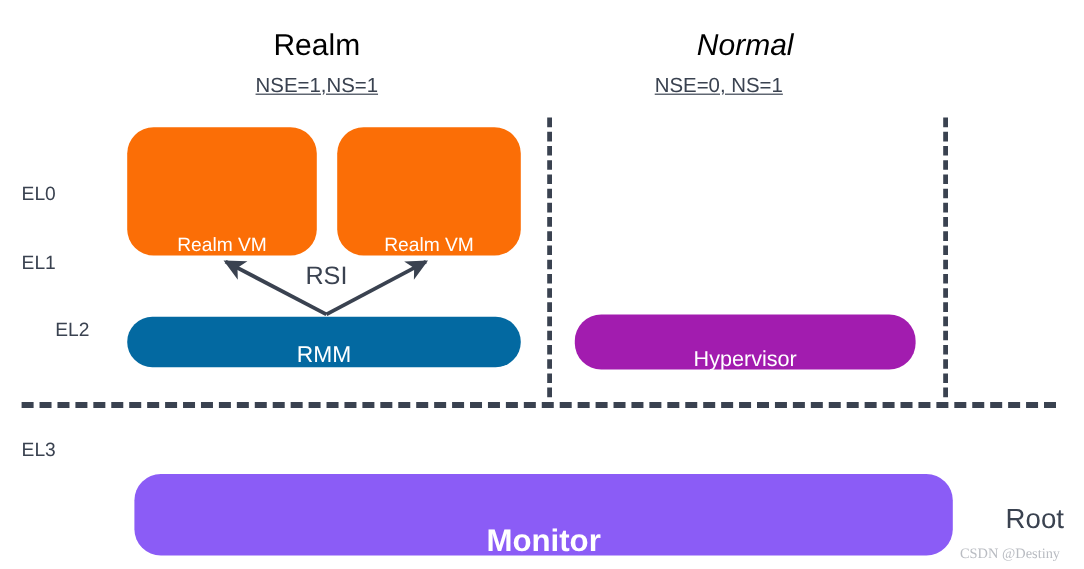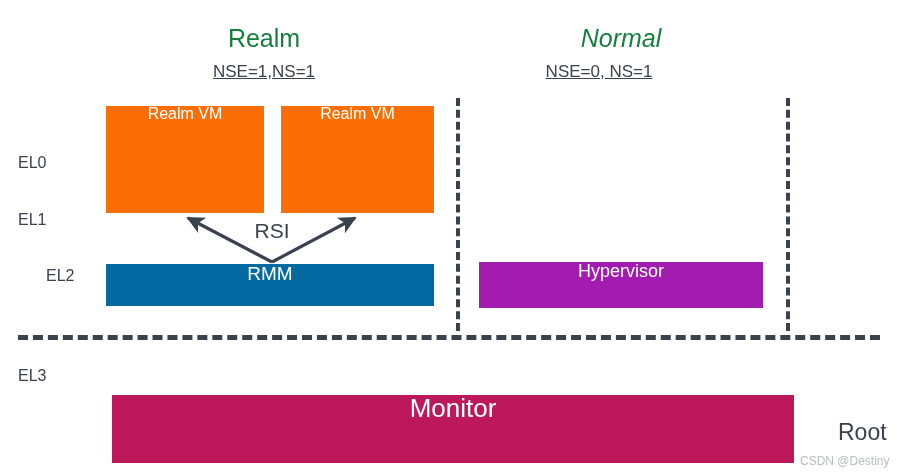--- a/index.html
+++ b/index.html
@@ -13,21 +13,21 @@
   #diagram {
     position: relative;
     width: 903px;
     height: 474px;
     background: #ffffff;
     overflow: hidden;
   }
   .world-title {
     position: absolute;
     text-align: center;
-    color: #15803d;
+    color: #000000;
     font-size: 25px;
     font-weight: 400;
     line-height: 1;
     white-space: nowrap;
   }
   .world-sub {
     position: absolute;
     text-align: center;
     color: #3a4250;
     font-size: 17px;
@@ -40,26 +40,27 @@
     position: absolute;
     color: #3a4250;
     font-size: 16px;
     font-weight: 400;
     line-height: 1;
     white-space: nowrap;
   }
   .box {
     position: absolute;
     display: flex;
-    align-items: flex-start;
+    align-items: flex-end;
     justify-content: center;
     color: #ffffff;
     font-weight: 400;
     line-height: 1;
     white-space: nowrap;
+    border-radius: 22px;
   }
   .box-vm     { font-size: 16px; }
   .box-rmm    { font-size: 19px; }
   .box-hyp    { font-size: 18px; }
   .box-monitor{ font-size: 26px; }
 
   .vline {
     position: absolute;
     width: 0;
     border-left: 4px dashed #3a4250;
@@ -141,21 +142,21 @@
   <div class="box box-rmm" style="left:106px; top:264px; width:328px; height:42px; background:#0369a1;">
     <span>RMM</span>
   </div>
 
   <div class="box box-hyp" style="left:479px; top:262px; width:284px; height:46px; background:#a21caf;">
     <span>Hypervisor</span>
   </div>
 
   <div class="hline" style="left:18px; top:335px; width:862px;"></div>
 
-  <div class="box box-monitor" style="left:112px; top:395px; width:682px; height:68px; background:#be185d;">
+  <div class="box box-monitor" style="left:112px; top:395px; width:682px; height:68px; background:#8b5cf6;font-weight:bold;">
     <span>Monitor</span>
   </div>
 
   <div class="root-label" style="left:838px; top:421px;">Root</div>
 
-  <div class="watermark" style="left:800px; top:455px;">CSDN @Destiny</div>
+  <div class="watermark" style="left:800px; top:455px;font-family:Liberation Serif, serif;">CSDN @Destiny</div>
 
 </div>
 
 </body></html>

